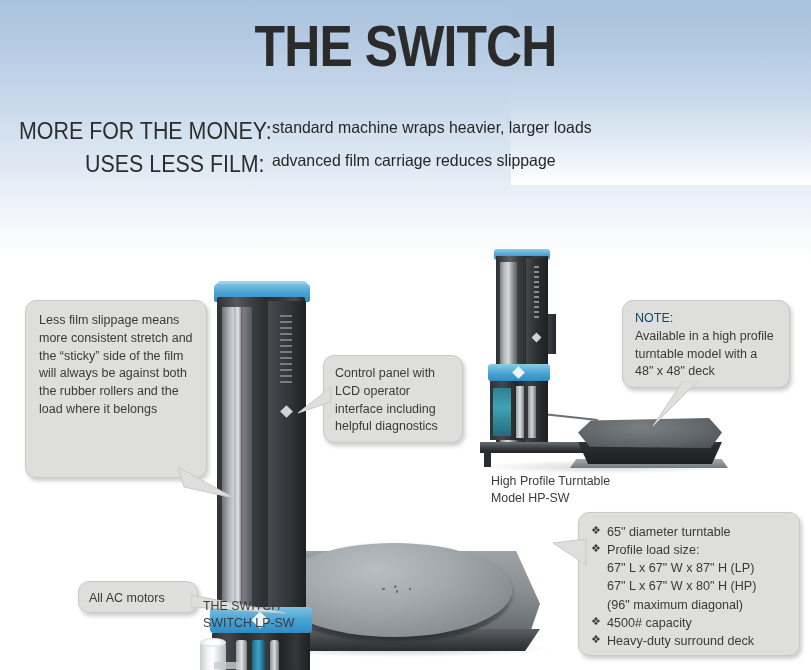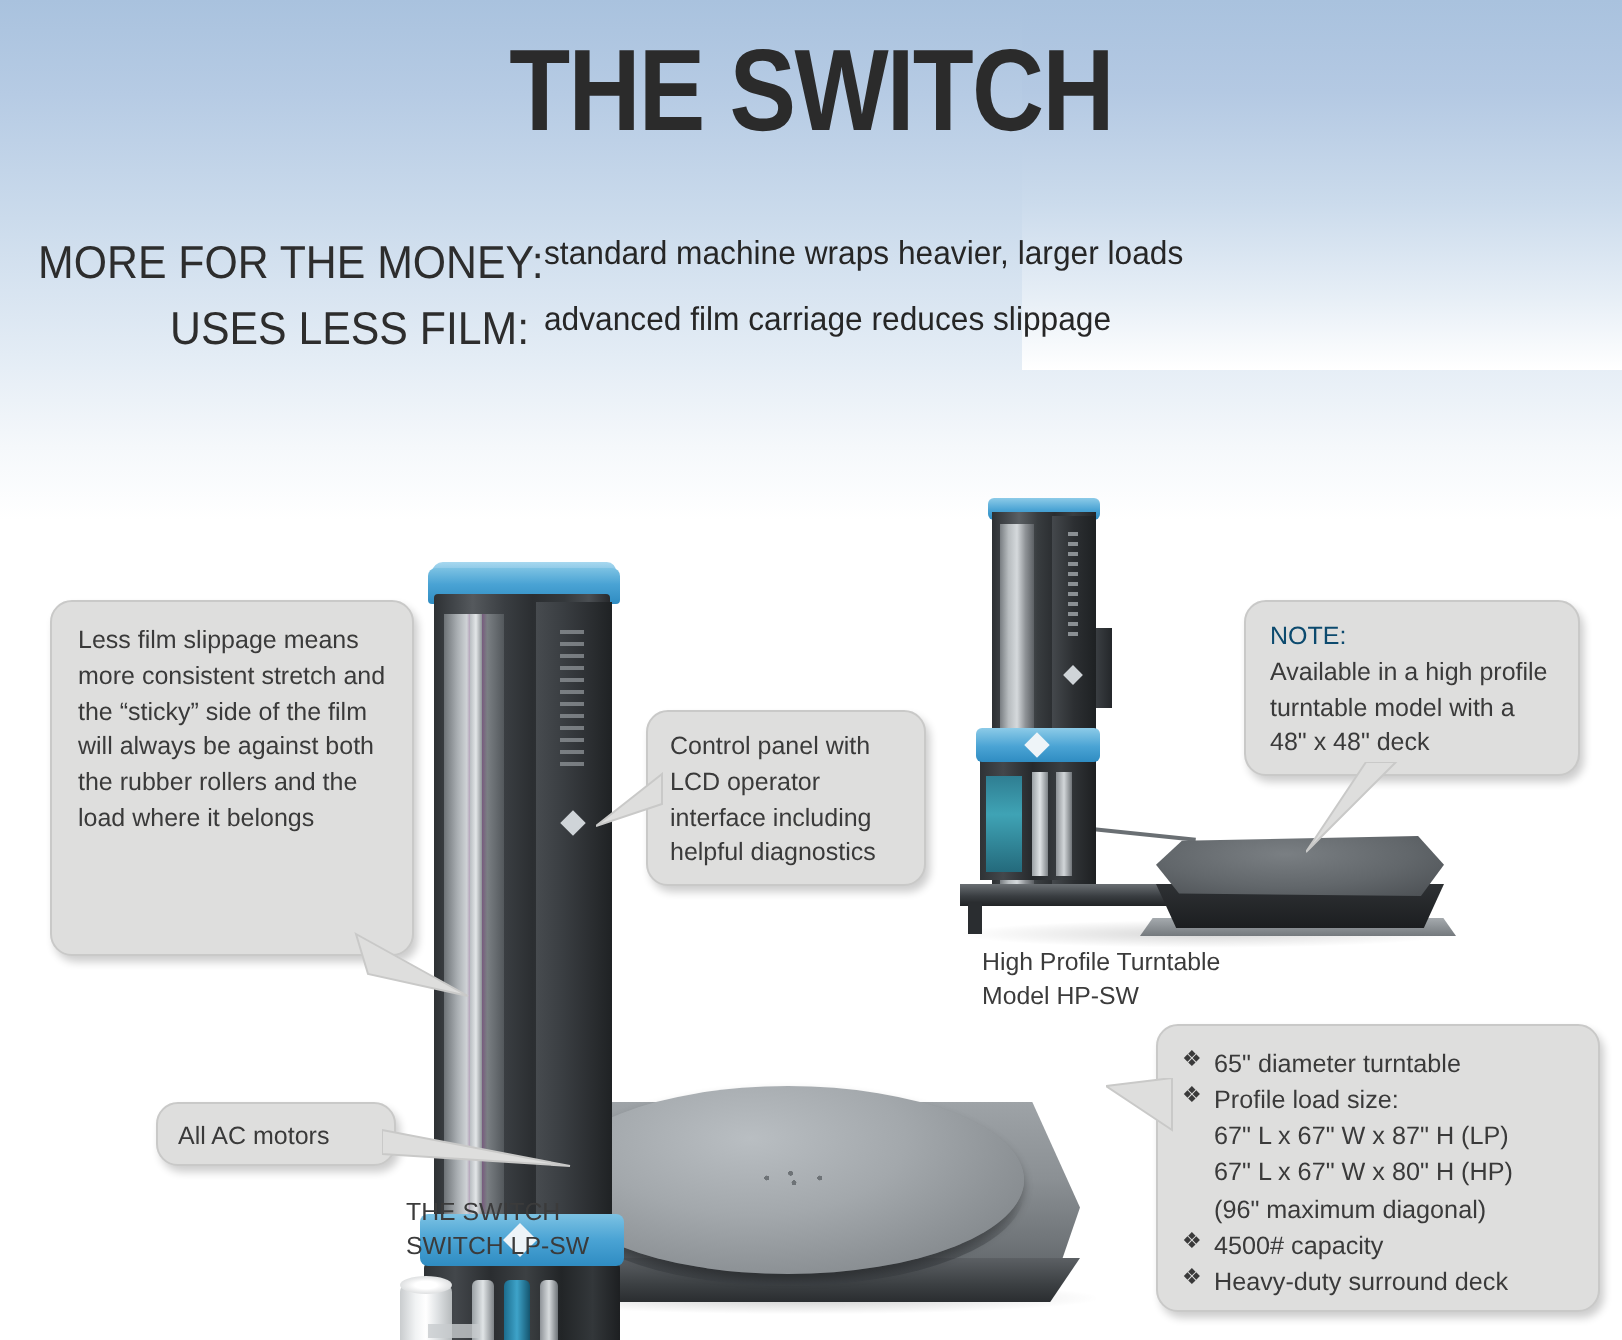--- a/index.html
+++ b/index.html
@@ -70,21 +70,21 @@
 
   
   #cal-control{left:323px;top:355px;width:140px;height:88px;padding:9px 10px 8px 11px;}
   #cal-control .tail{width:34px;height:28px;left:-26px;top:30px;border:none;background:transparent;}
 
   
   #cal-note{left:622px;top:300px;width:168px;height:88px;padding:9px 11px 8px 12px;}
   #cal-note .tail{width:46px;height:46px;left:30px;top:80px;border:none;background:transparent;}
 
   
-  #cal-motors{left:78px;top:551px;width:120px;height:32px;padding:8px 10px;}
+  #cal-motors{left:78px;top:581px;width:120px;height:32px;padding:8px 10px;}
   #cal-motors .tail{width:96px;height:26px;left:112px;top:9px;border:none;background:transparent;}
 
   
   #cal-specs{left:578px;top:512px;width:222px;height:144px;padding:10px 10px 8px 12px;}
   #cal-specs .tail{width:34px;height:30px;left:-26px;top:26px;border:none;background:transparent;}
   .speclist{list-style:none;margin:0;padding:0;}
   .speclist li{display:flex;font-size:12.6px;line-height:1.44;color:#3a3a3a;}
   .speclist li .bl{width:16px;flex:none;font-size:11px;color:#3a3a3a;}
   .speclist li.sub{padding-left:16px;}
 

